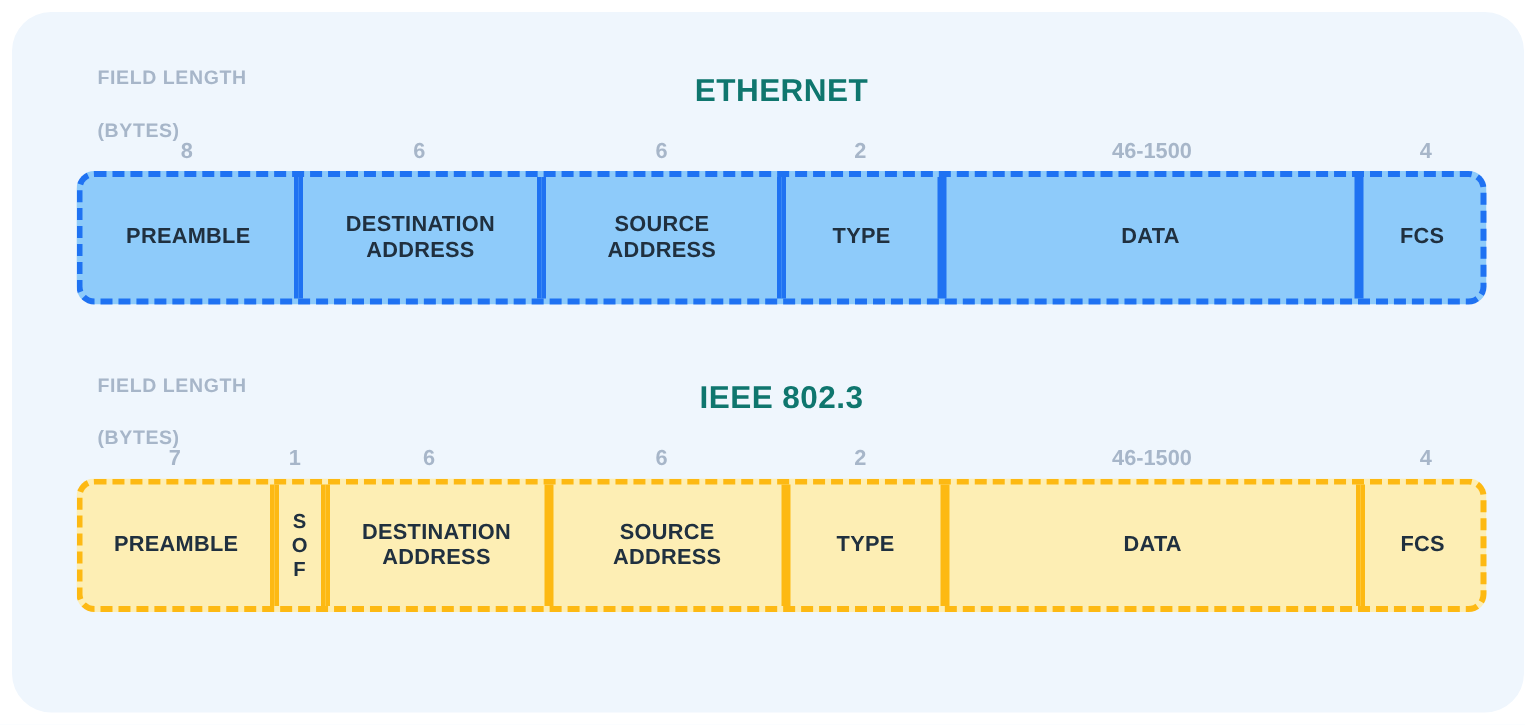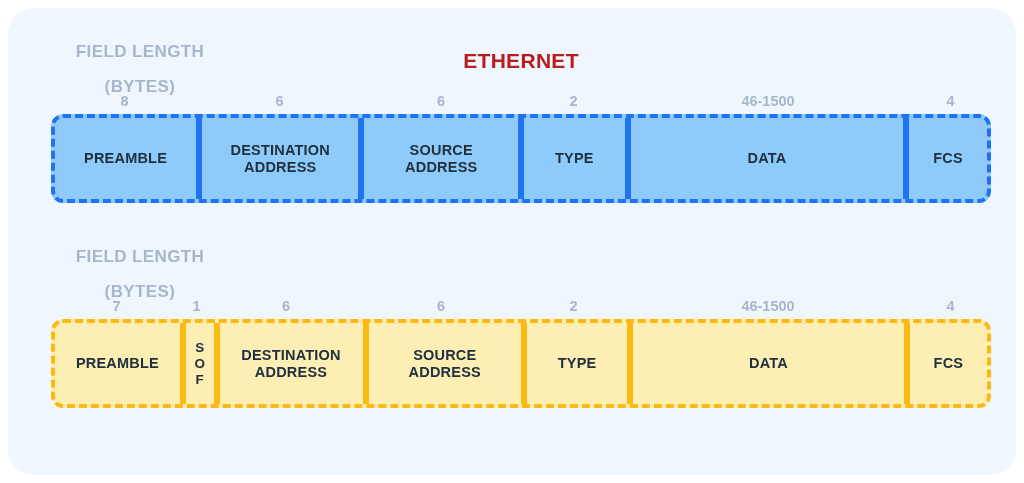--- a/index.html
+++ b/index.html
@@ -38,36 +38,36 @@
   .section-header {
     position: relative;
     height: 46px;
   }
 
   .field-length-label {
     position: absolute;
     left: 14px;
     top: 0;
     width: 150px;
-    text-align: center;
+    text-align: left;
     color: #a7b6c9;
-    font-size: 17px;
+    font-size: 13px;
     font-weight: bold;
     letter-spacing: 0.4px;
     line-height: 15px;
   }
   .field-length-label .fl-line2 { display: block; margin-top: 20px; }
 
   .frame-title {
     position: absolute;
     left: 0;
     right: 0;
     top: 5px;
     text-align: center;
-    color: #b91c1c;
+    color: #0f766e;
     font-size: 21px;
     font-weight: bold;
     letter-spacing: 0.3px;
   }
 
   
   .sizes-row {
     position: relative;
     display: flex;
     width: 940px;
@@ -172,20 +172,21 @@
       </div>
   </div>
 
   <div class="frame-section" id="section-ieee">
 
     <div class="section-header">
       <div class="field-length-label">
         <span>FIELD LENGTH</span>
         <span class="fl-line2">(BYTES)</span>
       </div>
+      <div class="frame-title">IEEE 802.3</div>
     </div>
 
     <div class="sizes-row" id="sizes-ieee">
         <div class="size-cell" style="flex: 131 0 0px;">7</div>
         <div class="size-cell" style="flex: 29 0 0px;">1</div>
         <div class="size-cell" style="flex: 150 0 0px;">6</div>
         <div class="size-cell" style="flex: 160 0 0px;">6</div>
         <div class="size-cell" style="flex: 105 0 0px;">2</div>
         <div class="size-cell" style="flex: 284 0 0px;">46-1500</div>
         <div class="size-cell" style="flex: 81 0 0px;">4</div>

